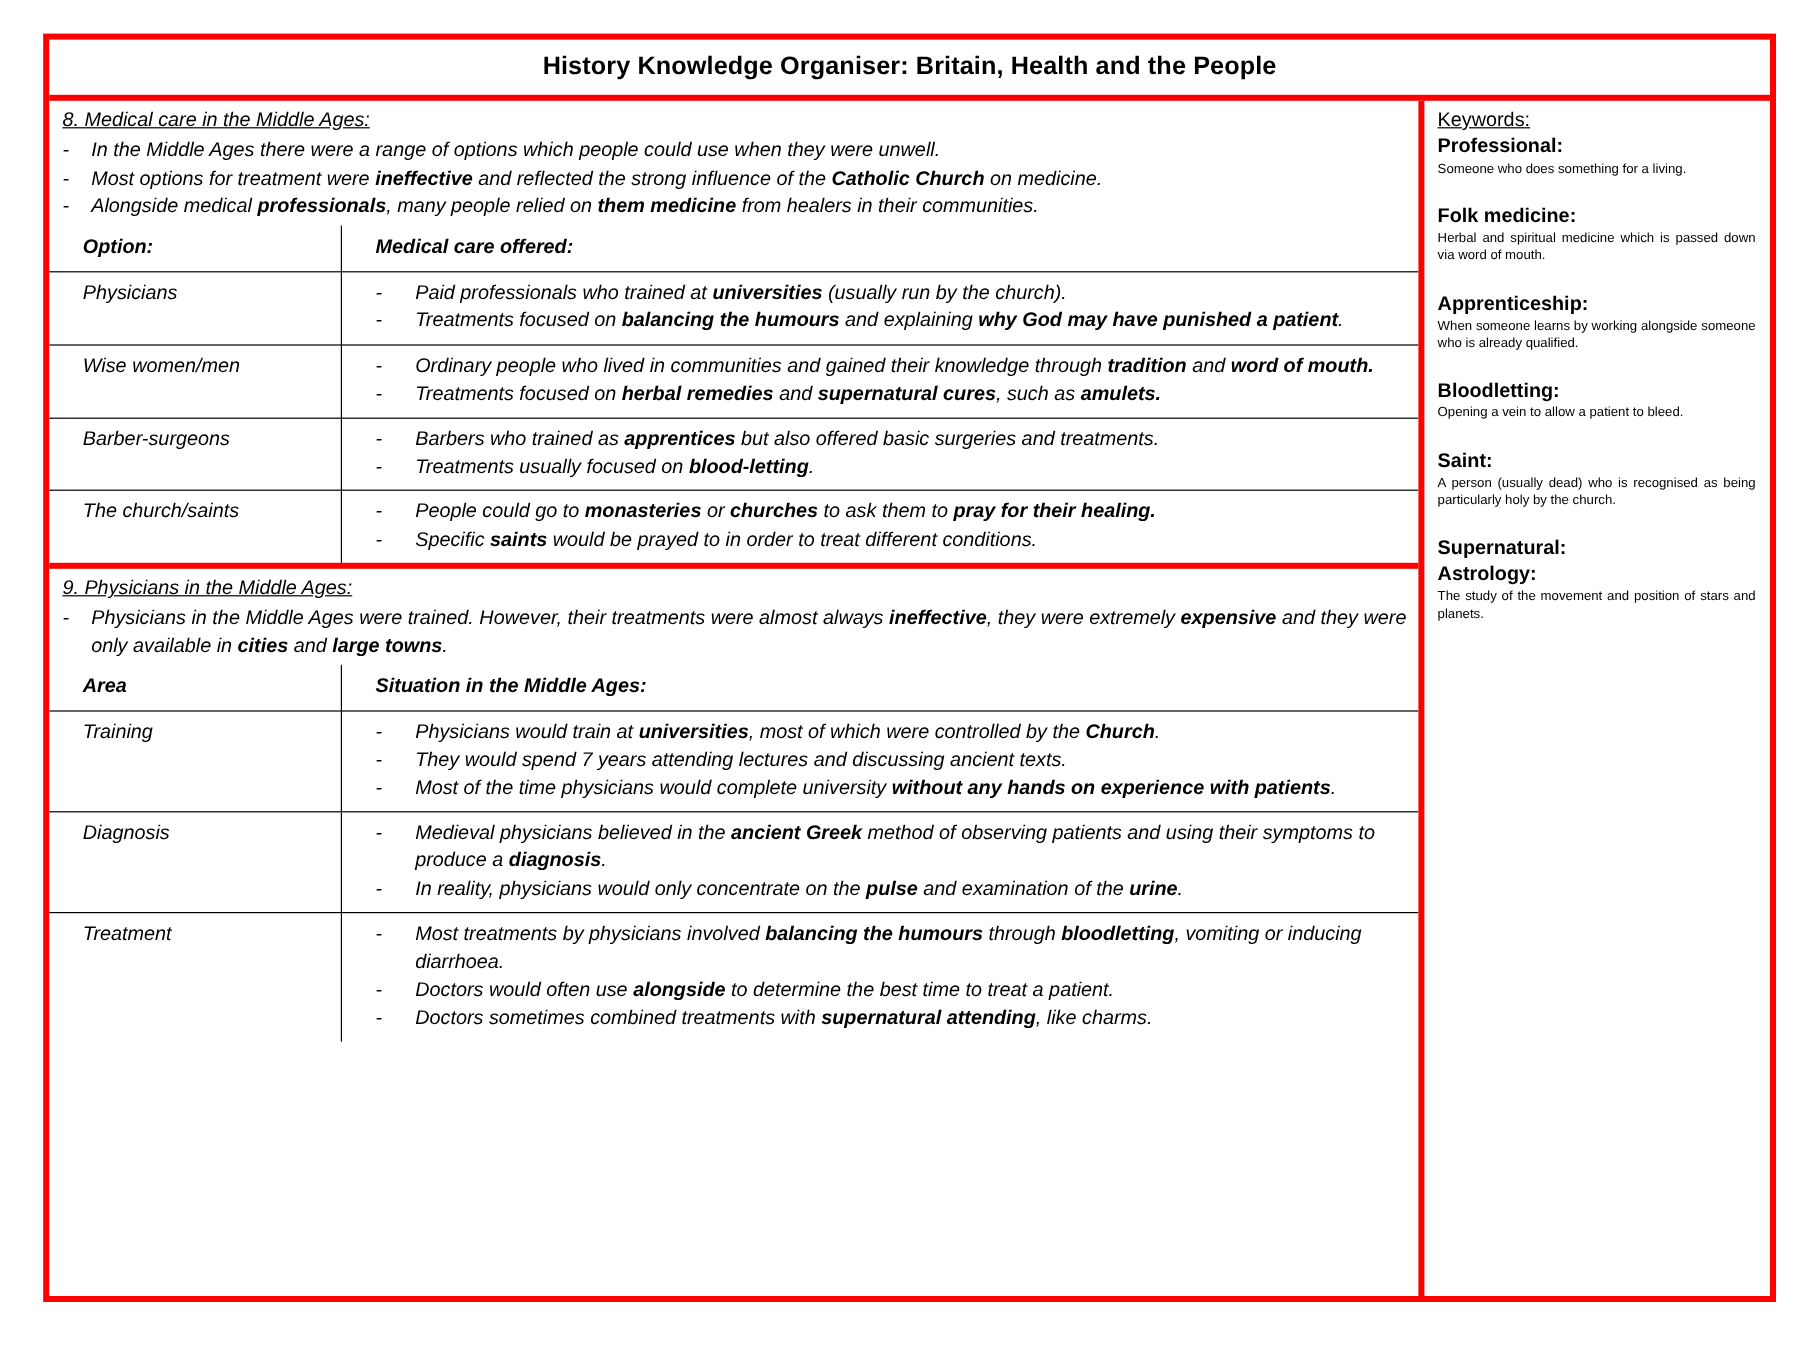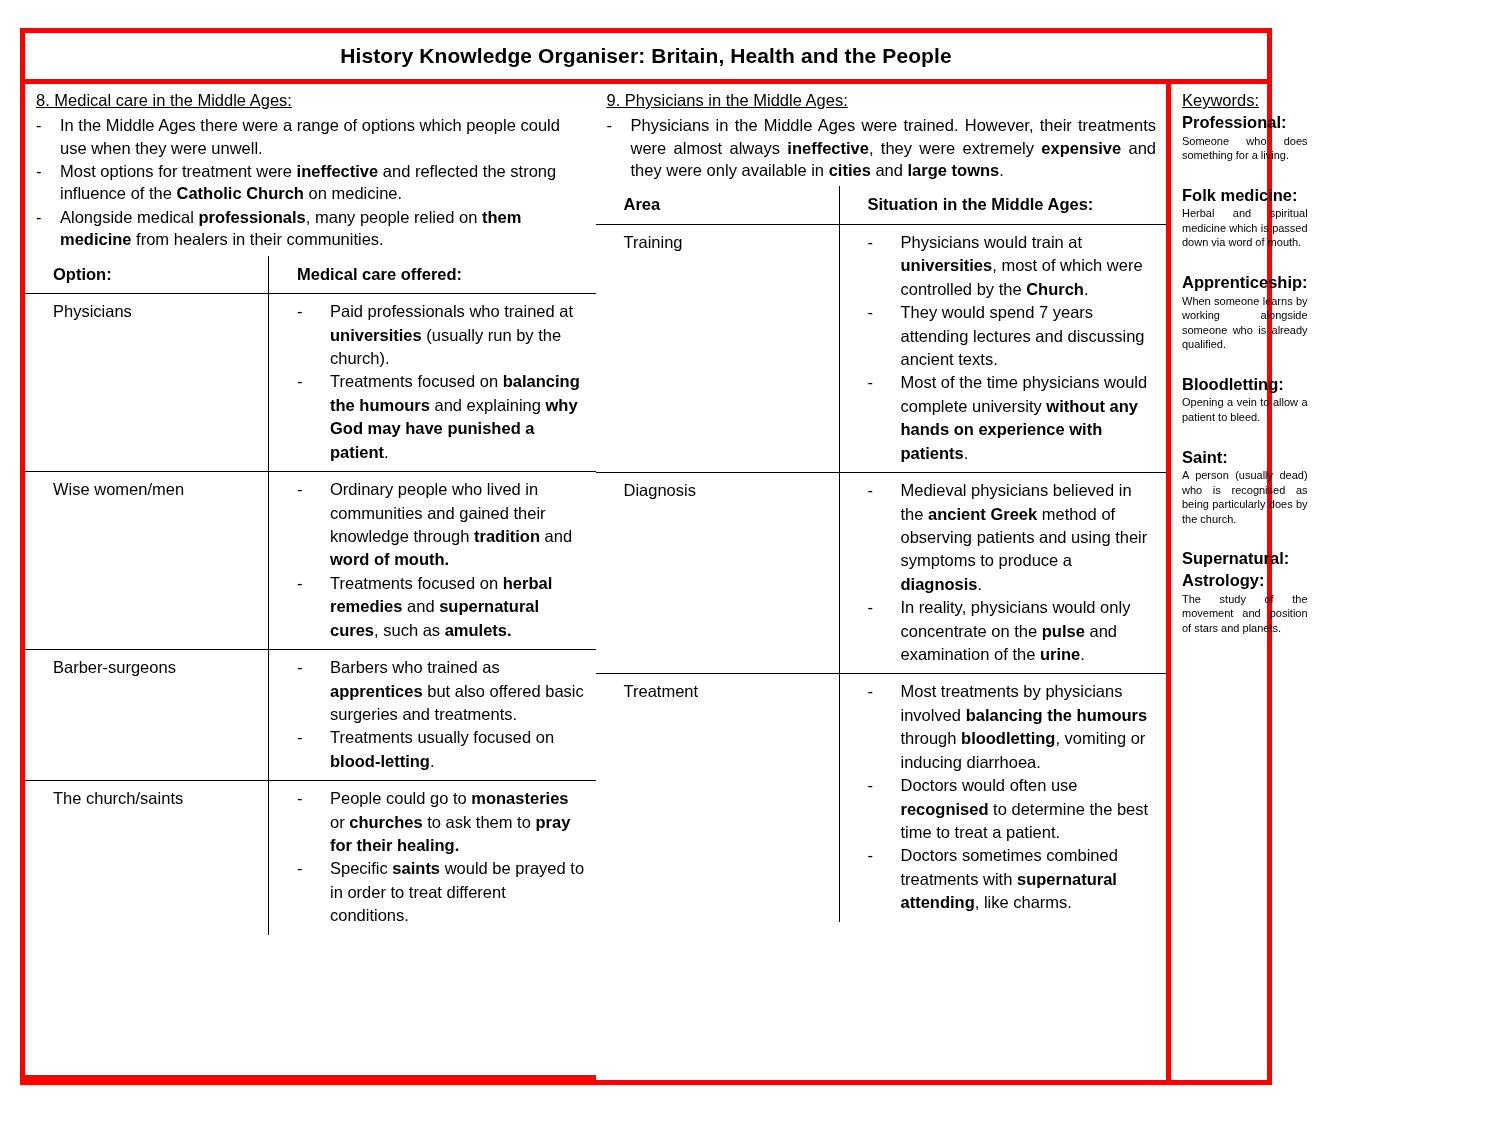--- a/index.html
+++ b/index.html
@@ -10,23 +10,23 @@
   body {
     width: 1500px;
     height: 1125px;
     font-family: "Liberation Sans", sans-serif;
     color: #000000;
     overflow: hidden;
   }
 
   .page {
     position: absolute;
-    left: 20px;
+    left: 36px;
     top: 28px;
-    width: 1252px;      
+    width: 1444px;      
     height: 1057px;
     border: 5px solid #FF0000;
     box-sizing: border-box;
     display: flex;
     flex-direction: column;
     background: #ffffff;
   }
 
   
   .title-bar {
@@ -46,22 +46,23 @@
   
   .body-row {
     flex: 1 1 auto;
     display: flex;
     min-height: 0;
   }
   .main-col {
     width: 1141px;
     flex: 0 0 1141px;
     display: flex;
-    flex-direction: row;
+    flex-direction: column;
     min-height: 0;
+    font-style: italic;
   }
   .sidebar-col {
     flex: 1 1 auto;
     border-left: 5px solid #FF0000;
     padding: 6px 12px 6px 11px;
     box-sizing: border-box;
     min-height: 0;
   }
 
   
@@ -327,21 +328,21 @@
               <span class="row-label">Treatment</span>
             </td>
             <td>
               <ul class="cell-bullets">
                 <li>
                   <span class="dash">-</span>
                   <span class="btxt">Most treatments by physicians involved <b>balancing the humours</b> through <b>bloodletting</b>, vomiting or inducing diarrhoea.</span>
                 </li>
                 <li>
                   <span class="dash">-</span>
-                  <span class="btxt">Doctors would often use <b>recognised</b> to determine the best time to treat a patient.</span>
+                  <span class="btxt">Doctors would often use <b>alongside</b> to determine the best time to treat a patient.</span>
                 </li>
                 <li>
                   <span class="dash">-</span>
                   <span class="btxt">Doctors sometimes combined treatments with <b>supernatural attending</b>, like charms.</span>
                 </li>
               </ul>
             </td>
           </tr>
         </tbody>
           </table>
@@ -358,21 +359,21 @@
       <div class="kw-term">Folk medicine:</div>
       <div class="kw-def">Herbal and spiritual medicine which is passed down via word of mouth.</div>
 
       <div class="kw-term">Apprenticeship:</div>
       <div class="kw-def">When someone learns by working alongside someone who is already qualified.</div>
 
       <div class="kw-term">Bloodletting:</div>
       <div class="kw-def">Opening a vein to allow a patient to bleed.</div>
 
       <div class="kw-term">Saint:</div>
-      <div class="kw-def">A person (usually dead) who is recognised as being particularly does by the church.</div>
+      <div class="kw-def">A person (usually dead) who is recognised as being particularly holy by the church.</div>
 
       <div class="kw-term">Supernatural:</div>
 
       <div class="kw-term">Astrology:</div>
       <div class="kw-def tight">The study of the movement and position of stars and planets.</div>
     </div>
 
   </div>
 </div>
 

